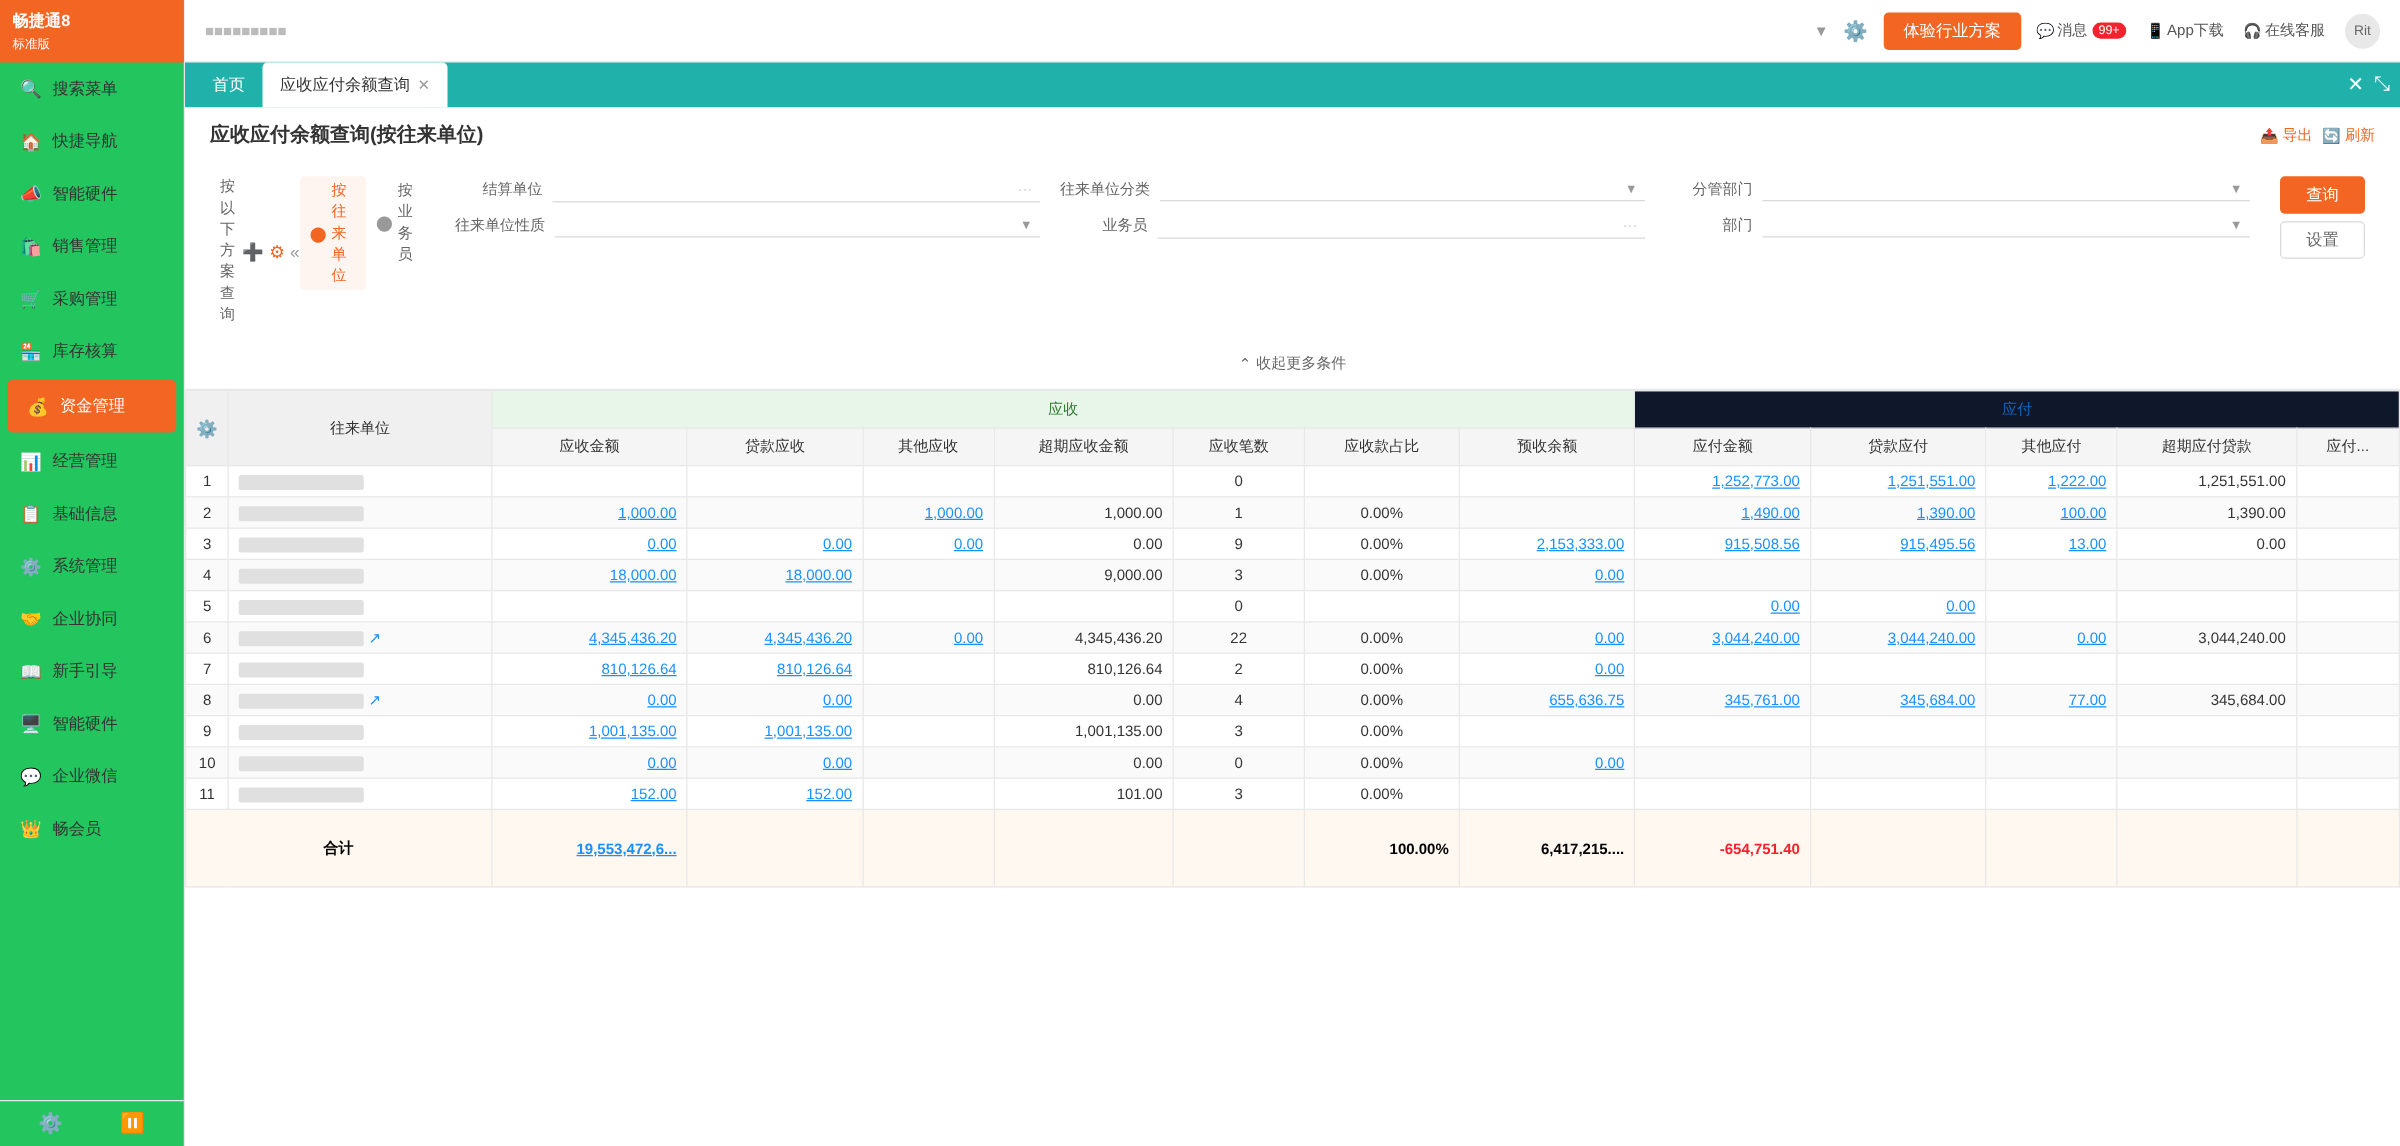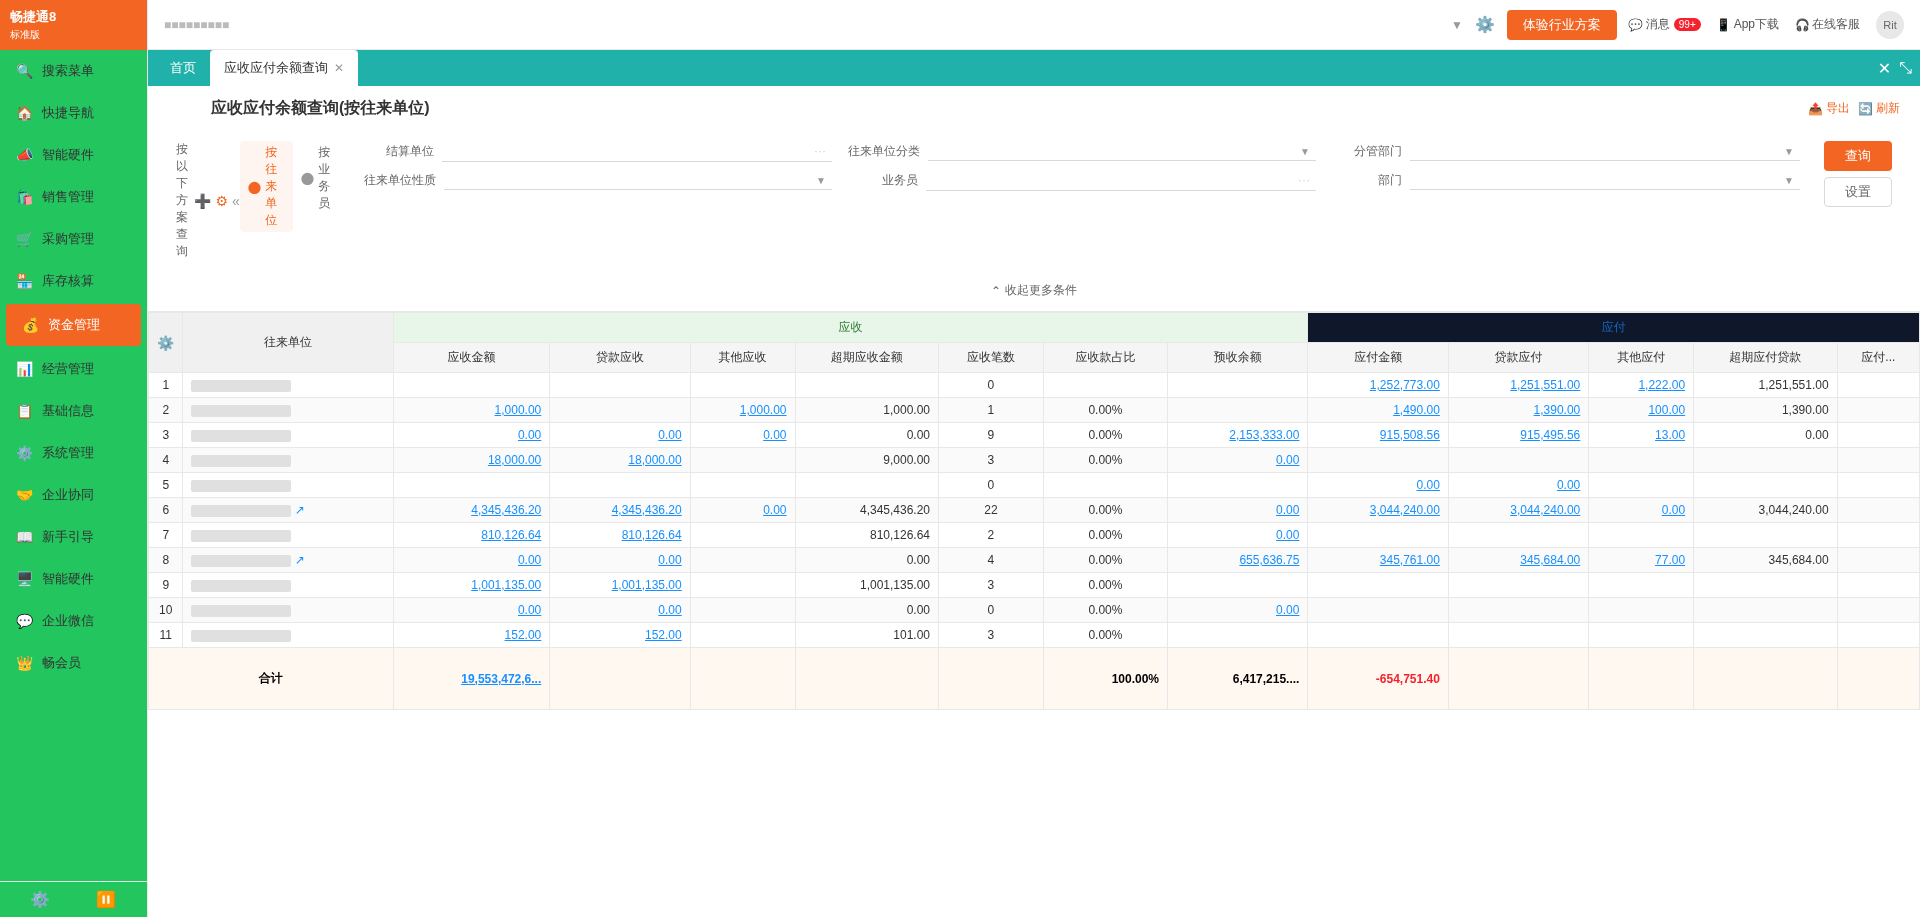--- a/index.html
+++ b/index.html
@@ -31,21 +31,21 @@
     .tab { padding: 0 14px; height: 36px; display: flex; align-items: center; cursor: pointer; font-size: 13px; color: rgba(255,255,255,0.8); gap: 6px; }
     .tab.active { background: #fff; color: #333; border-radius: 4px 4px 0 0; }
     .tab-close { font-size: 12px; color: #999; cursor: pointer; }
     .tab-home { color: #fff; }
     .tabbar-actions { margin-left: auto; display: flex; gap: 8px; color: #fff; font-size: 14px; cursor: pointer; }
 
     
     .content { flex: 1; overflow: hidden; display: flex; flex-direction: column; background: #f5f5f5; }
     .content-header { background: #fff; padding: 12px 20px 0; border-bottom: 1px solid #e8e8e8; }
     .content-title-row { display: flex; align-items: center; justify-content: space-between; margin-bottom: 10px; }
-    .content-title { font-size: 16px; font-weight: bold; color: #333; margin-left: 43px; }
+    .content-title { font-size: 16px; font-weight: bold; color: #333; }
     .content-actions-top { display: flex; gap: 8px; }
     .btn-export { color: #f26522; background: none; border: none; cursor: pointer; font-size: 12px; display: flex; align-items: center; gap: 3px; }
     .btn-refresh { color: #f26522; background: none; border: none; cursor: pointer; font-size: 12px; display: flex; align-items: center; gap: 3px; }
 
     
     .filter-area { display: flex; flex-direction: column; gap: 8px; padding: 8px 0; }
     .filter-left { width: 180px; display: flex; align-items: flex-start; padding: 4px 8px; }
     .filter-label-row { display: flex; align-items: center; gap: 4px; font-size: 12px; color: #666; margin-bottom: 6px; }
     .filter-sub-item { display: flex; align-items: center; gap: 4px; padding: 3px 8px; font-size: 12px; cursor: pointer; color: #f26522; }
     .filter-sub-item.active { background: #fff5f0; border-radius: 4px; }

